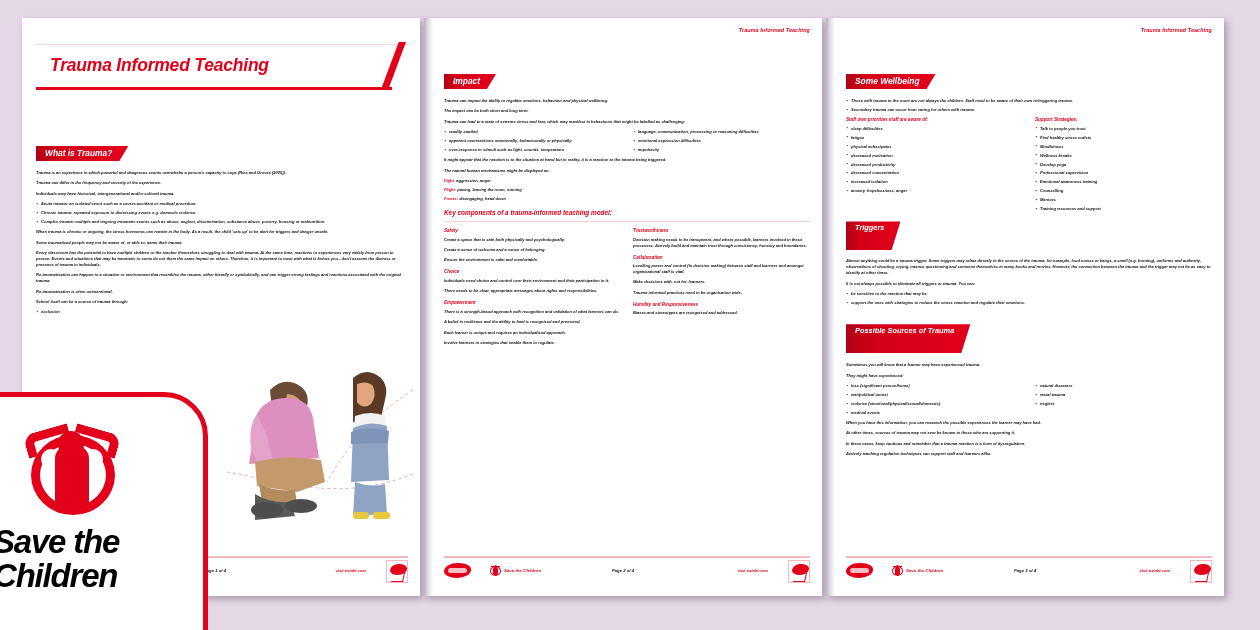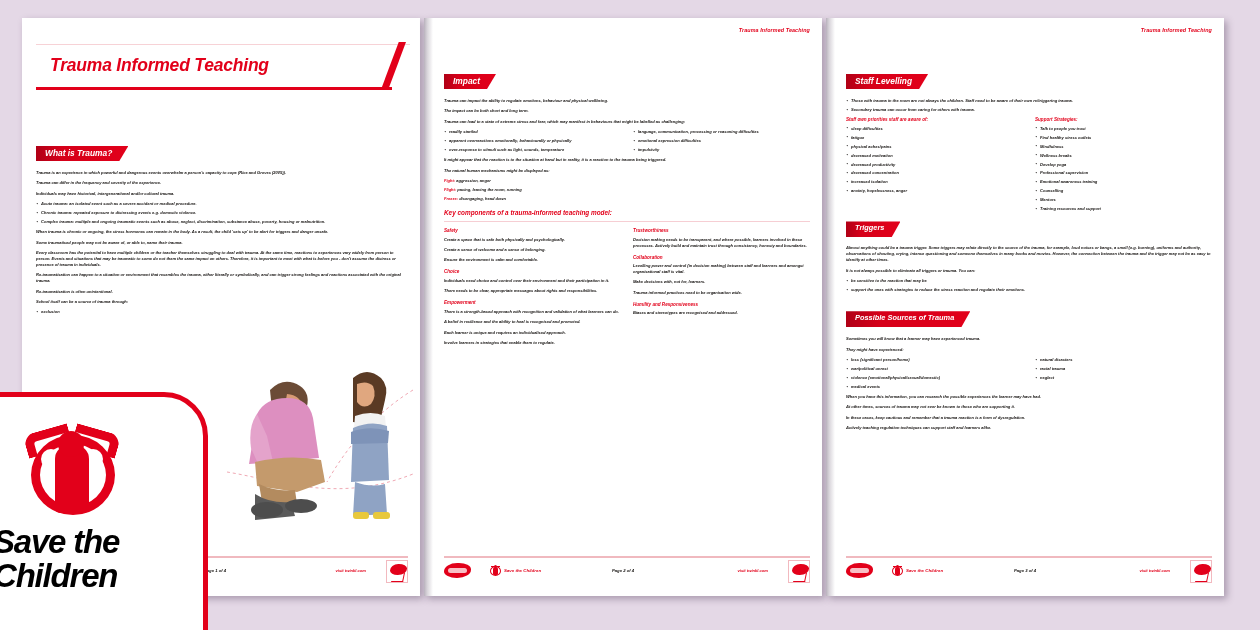--- a/index.html
+++ b/index.html
@@ -53,21 +53,21 @@
   .ribbon{
     position:relative;display:inline-block;height:15px;
     padding:0 16px 0 9px;
     background:linear-gradient(to right,#b00016 0%,#d60019 28%,#e2001a 100%);
     color:#fff;font-weight:bold;font-size:8.4px;line-height:15px;
     clip-path:polygon(0 0,100% 0,calc(100% - 9px) 100%,0 100%);
     white-space:nowrap;
     filter:blur(.12px);
     margin-top:32px;
   }
-  .ribbon.small{height:16px;line-height:13.5px;font-size:7.4px;}
+  .ribbon.small{height:29px;line-height:13.5px;font-size:7.4px;}
 
   
   .tx{
     color:#14110f;font-size:4.05px;line-height:6.0px;
     font-weight:bold;letter-spacing:-.02px;
     filter:blur(.42px);
     margin:0 0 4.4px 0;
   }
   .sub{
     color:#e2001a;font-weight:bold;font-size:4.6px;line-height:6.4px;
@@ -383,21 +383,21 @@
         </div>
       </div>
     </div>
   </div>
 
   <div class="sheet" id="sheet3">
     <div class="binding"></div>
     <div class="runhead blur">Trauma Informed Teaching</div>
 
     <div class="pad" style="left:20px;top:24px;">
-      <div class="ribbon">Staff Levelling</div>
+      <div class="ribbon">Some Wellbeing</div>
 
       <ul class="bl" style="margin-top:9px;">
         <li>Those with trauma in the room are not always the children. Staff need to be aware of their own re/triggering trauma.</li>
         <li>Secondary trauma can occur from caring for others with trauma.</li>
       </ul>
 
       <div class="cols2" style="margin-top:4px;">
         <div>
           <div class="sub">Staff own priorities staff are aware of:</div>
           <ul class="bl">

